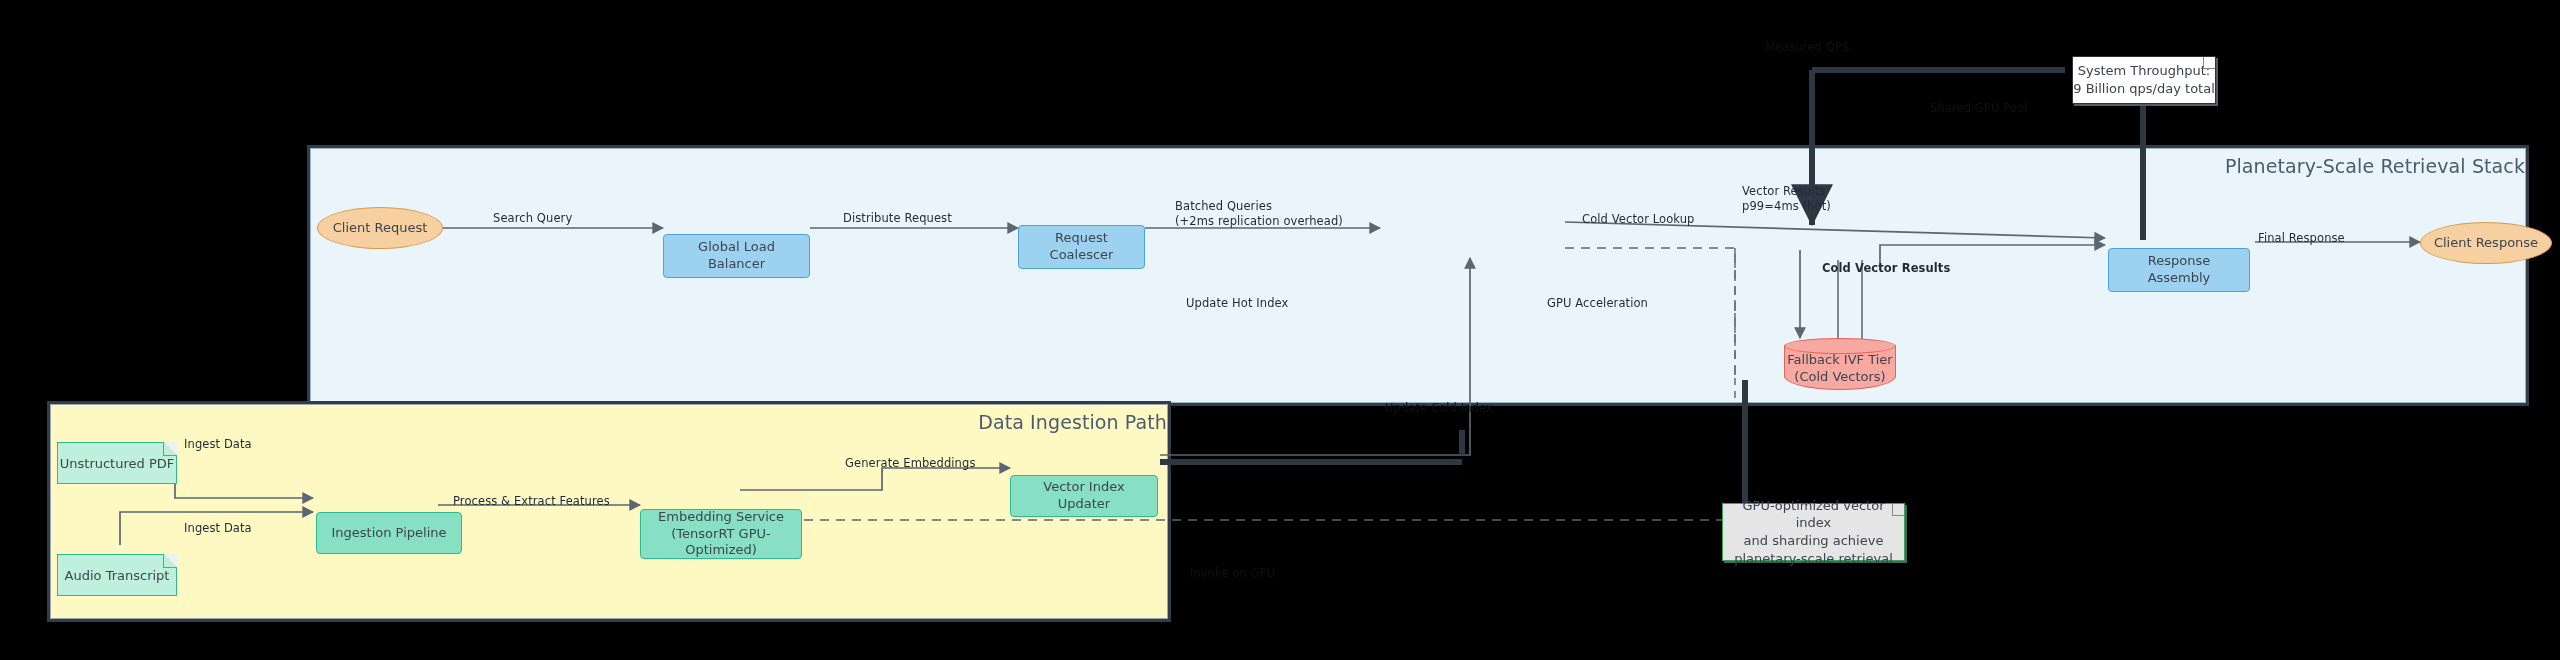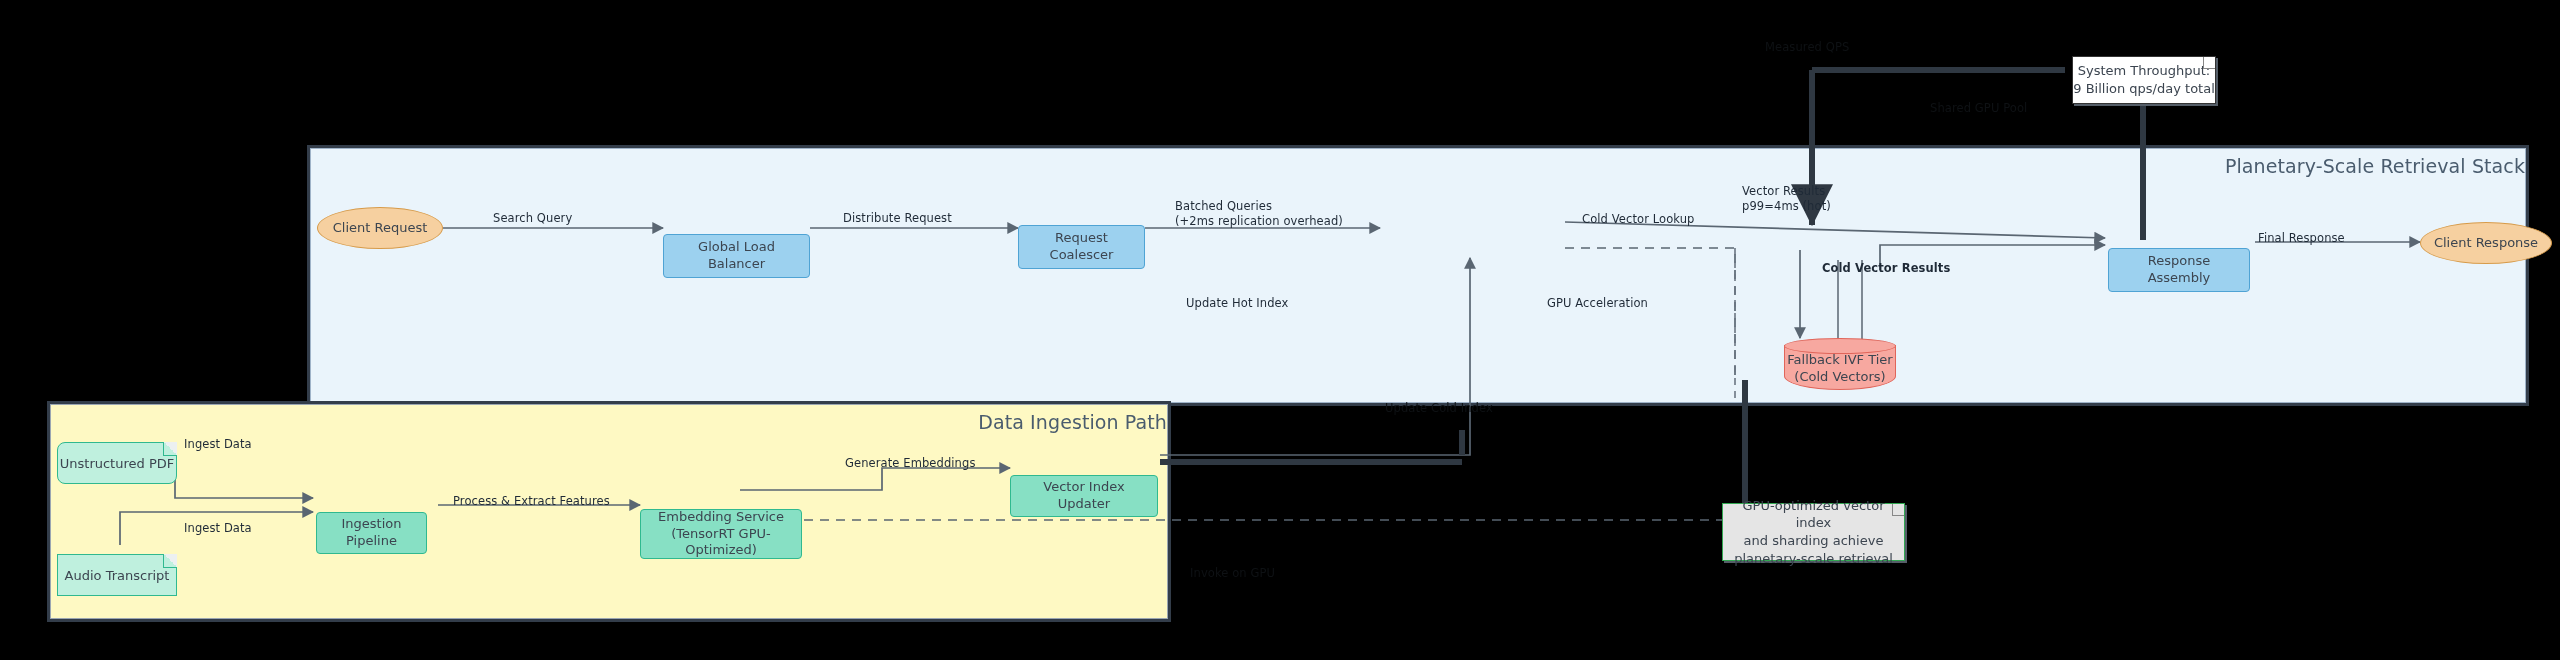--- a/index.html
+++ b/index.html
@@ -171,31 +171,31 @@
   </div>
 
   <div class="node n-rect c-blue" style="left:2108px;top:220px;width:142px;height:44px;">
     <span class="lbl">Response Assembly</span>
   </div>
 
   <div class="node n-ellipse c-orange" style="left:2420px;top:222px;width:132px;height:42px;">
     <span class="lbl">Client Response</span>
   </div>
 
-  <div class="doc" style="left:57px;top:442px;width:118px;height:40px;border-radius:8px;">
+  <div class="doc" style="left:57px;top:442px;width:118px;height:40px;">
     <span class="lbl">Unstructured PDF</span>
     <span class="fold"></span>
   </div>
 
   <div class="doc" style="left:57px;top:554px;width:118px;height:40px;">
     <span class="lbl">Audio Transcript</span>
     <span class="fold"></span>
   </div>
 
-  <div class="node n-rect c-green" style="left:316px;top:484px;width:111px;height:42px;">
+  <div class="node n-rect c-green" style="left:316px;top:484px;width:146px;height:42px;">
     <span class="lbl">Ingestion Pipeline</span>
   </div>
 
   <div class="node n-rect c-green" style="left:640px;top:481px;width:162px;height:50px;">
     <span class="lbl">Embedding Service
 (TensorRT GPU-Optimized)</span>
   </div>
 
   <div class="node n-rect c-green" style="left:1010px;top:447px;width:148px;height:42px;">
     <span class="lbl">Vector Index Updater</span>

